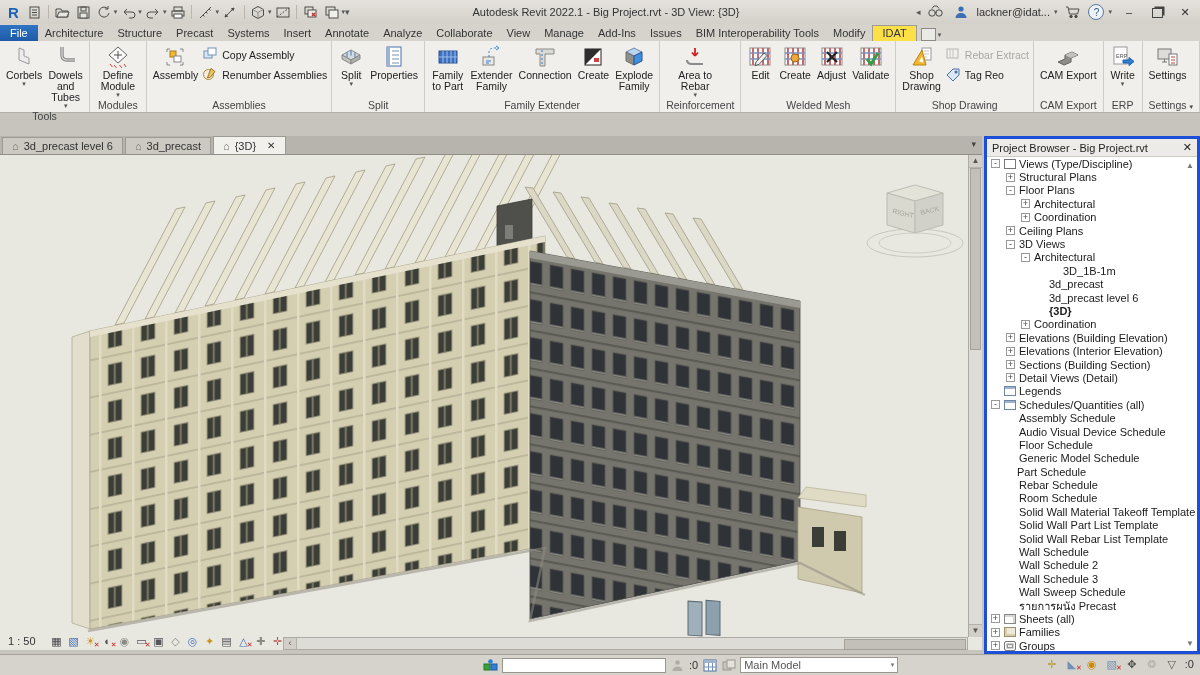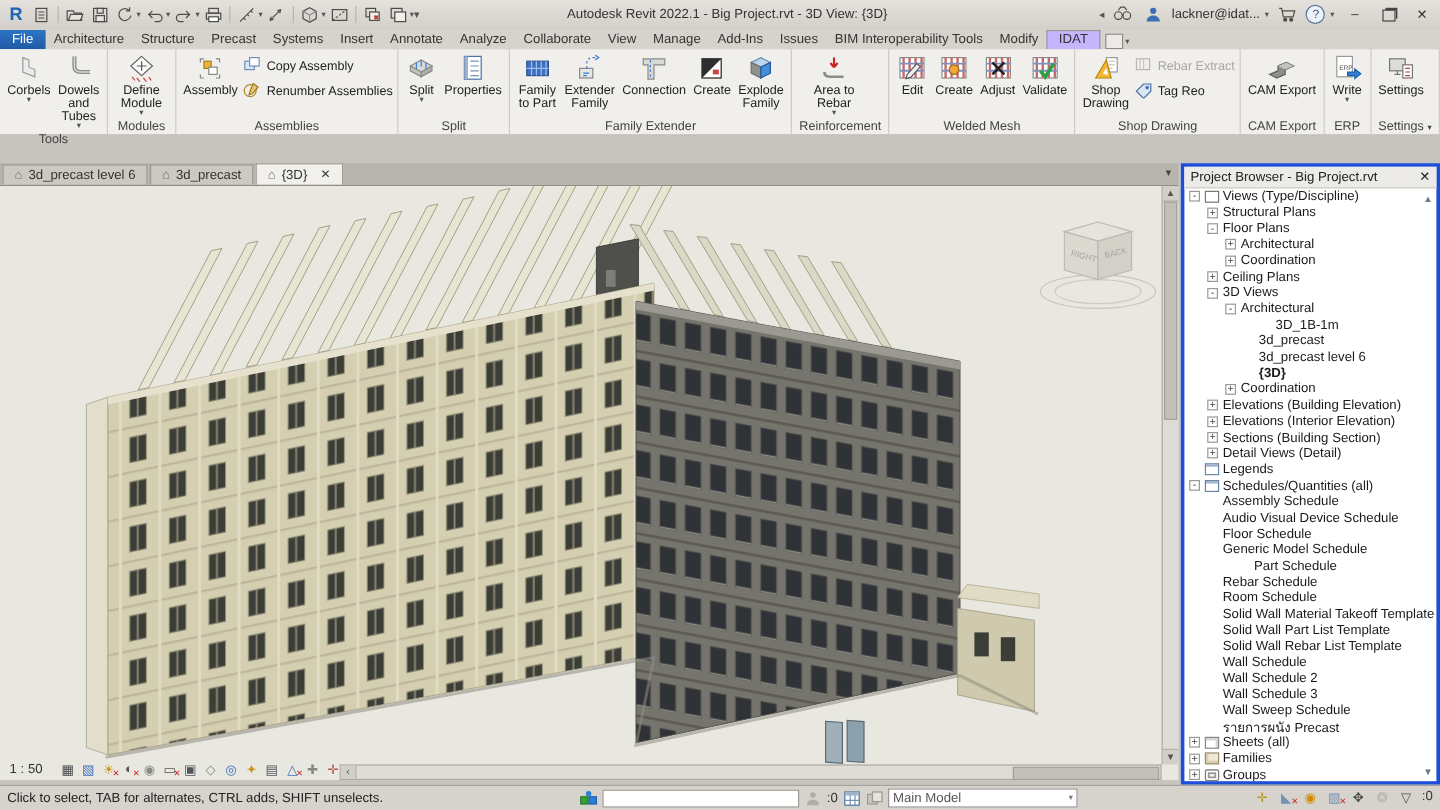--- a/index.html
+++ b/index.html
@@ -17,21 +17,21 @@
   #tb-right{margin-left:auto;display:flex;align-items:center;gap:6px;z-index:2;}
   .acct{color:#333;}
   .helpc{width:14px;height:14px;border-radius:50%;border:1px solid #56789c;color:#2f5d8c;
     display:flex;align-items:center;justify-content:center;font-size:10px;background:#eef2f6;}
   .winbtn{width:22px;height:18px;display:flex;align-items:center;justify-content:center;color:#333;font-size:11px;}
   .restore-glyph{width:9px;height:8px;border:1px solid #444;box-shadow:2px -2px 0 -0.5px #444;margin-top:2px;}
   
   #tabrow{position:absolute;left:0;top:24px;width:1200px;height:17px;background:#d6d3cd;display:flex;align-items:flex-end;}
   .rtab{padding:2px 7px 2px 7px;color:#333;white-space:nowrap;}
   .rtab.file-tab{background:linear-gradient(#2e74c4,#1f5aa8);color:#fff;padding:2px 10px;}
-  .rtab.active{background:#c4b5fd;border:1px solid #9d9a93;border-bottom:none;padding:1px 9px 2px 9px;}
+  .rtab.active{background:#fde047;border:1px solid #9d9a93;border-bottom:none;padding:1px 9px 2px 9px;}
   #tab-extra{margin-left:4px;display:flex;align-items:center;gap:2px;color:#555;}
   #tab-extra .mini{width:13px;height:11px;border:1px solid #8d8a84;background:#eceae6;}
   
   #ribbon{position:absolute;left:0;top:41px;width:1200px;height:72px;background:#f0efec;
     border-bottom:1px solid #b3b0aa;display:flex;box-sizing:border-box;}
   .rpanel{display:flex;flex-direction:column;border-right:1px solid #cfccc6;box-sizing:border-box;}
   .pbody{flex:1;display:flex;align-items:flex-start;padding:2px 4px 0 4px;gap:2px;}
   .plabel{height:13px;line-height:13px;text-align:center;color:#444;font-size:10.5px;white-space:nowrap;padding:0 6px;}
   .rbtn{display:flex;flex-direction:column;align-items:center;text-align:center;padding:1px 2px;border-radius:2px;}
   .rbtn .ric{height:26px;display:flex;align-items:center;justify-content:center;}
@@ -860,21 +860,21 @@
       <div class="trow" style="padding-left: 19px;">
       <span class="texp"></span>
 
       <span class="tlabel">Floor Schedule</span>
     </div>
       <div class="trow" style="padding-left: 19px;">
       <span class="texp"></span>
 
       <span class="tlabel">Generic Model Schedule</span>
     </div>
-      <div class="trow" style="padding-left: 6px; margin-left: 39px;">
+      <div class="trow" style="padding-left: 17px;">
       <span class="texp"></span>
 
       <span class="tlabel">Part Schedule</span>
     </div>
       <div class="trow" style="padding-left: 19px;">
       <span class="texp"></span>
 
       <span class="tlabel">Rebar Schedule</span>
     </div>
       <div class="trow" style="padding-left: 19px;">
@@ -941,21 +941,20 @@
       <span class="texp">+</span>
 
       <span class="tlabel">Revit Links</span>
     </div>
     </div>
   <span id="pb-up">▲</span>
   <span id="pb-down">▼</span>
 </div>
 
 <div id="statusbar">
-  <span id="sb-hint">Click to select, TAB for alternates, CTRL adds, SHIFT unselects.</span>
   <div id="sb-mid">
     <span class="sb-ic">
         <svg width="15" height="14" viewBox="0 0 15 14">
           <rect x="1" y="6" width="6" height="6" fill="#3aa13a" stroke="#1f7a1f"></rect>
           <rect x="8" y="6" width="6" height="6" fill="#2f7fd6" stroke="#1c5ea8"></rect>
           <circle cx="7.5" cy="3.5" r="2.3" fill="#2f7fd6"></circle>
         </svg>
       </span>
     <input id="workset-input" value="" style="">
     <span class="sb-ic">

